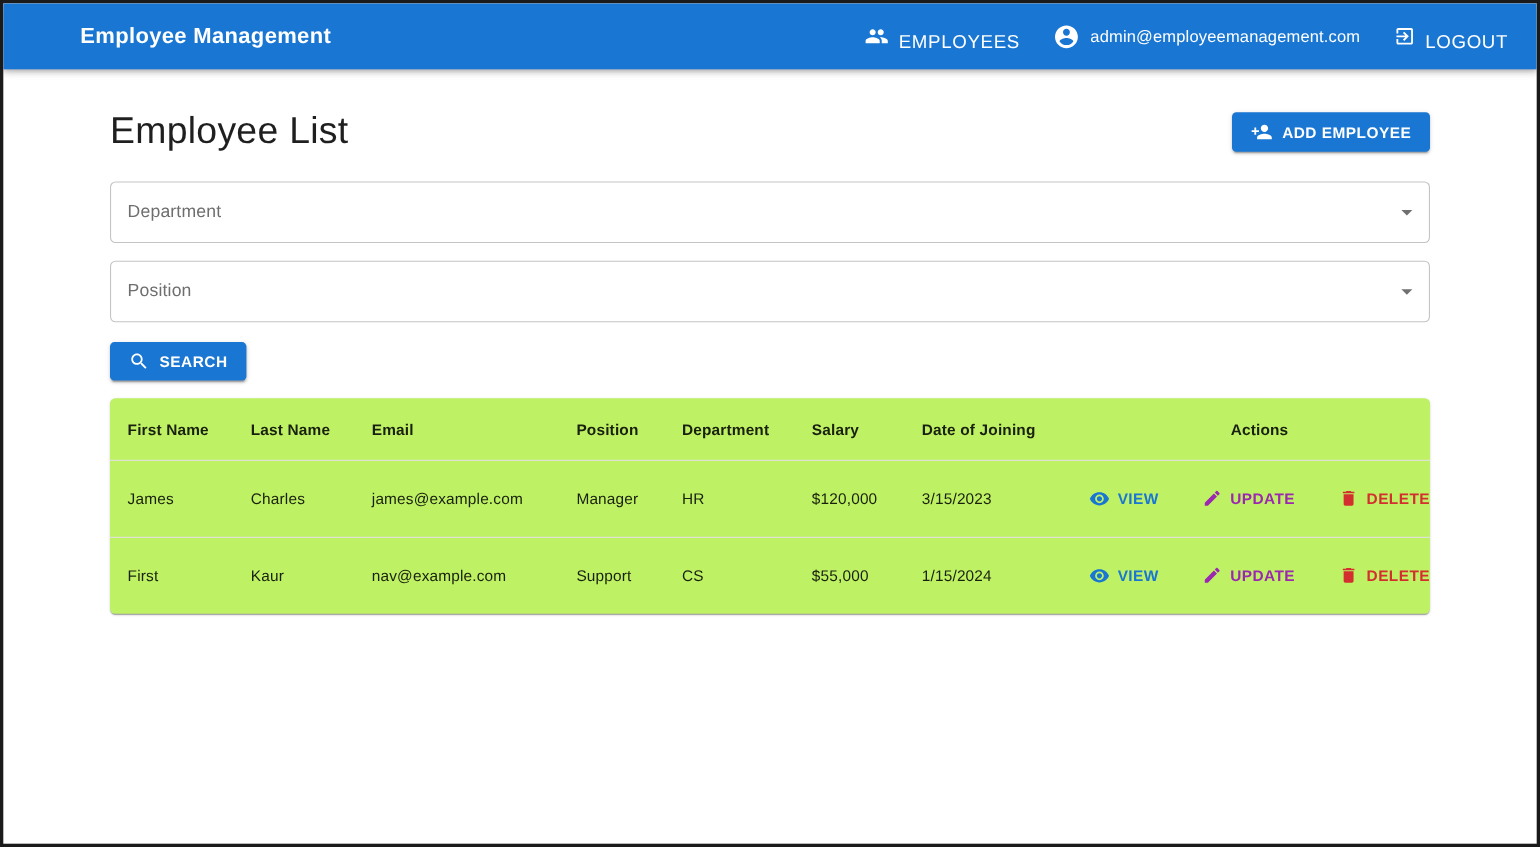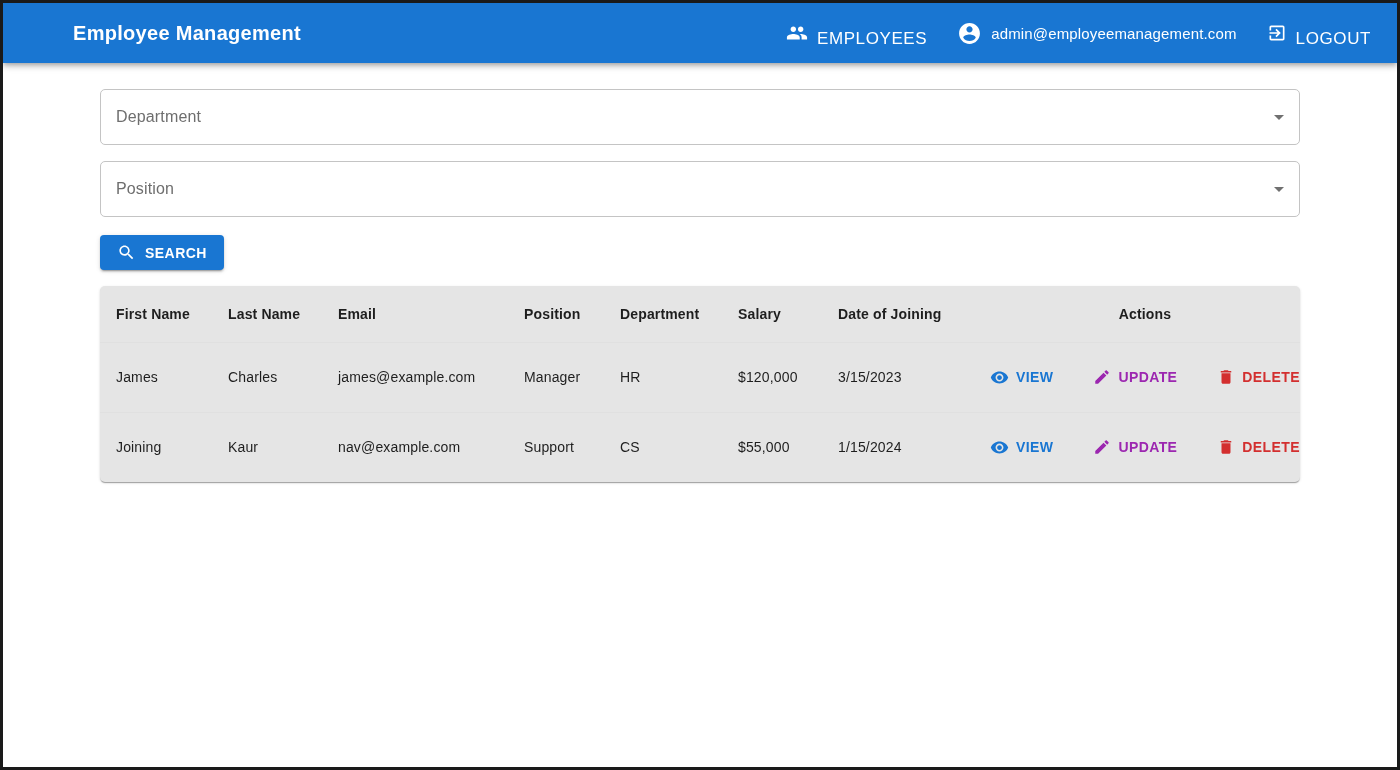--- a/index.html
+++ b/index.html
@@ -119,21 +119,21 @@
     right: 8px;
     top: 50%;
     transform: translateY(-50%);
     color: #707070;
   }
   .search-row { margin-top: 18px; }
 
   
   .table-card {
     margin-top: 16px;
-    background: #e5e5e5;
+    background: #bef264;
     border-radius: 5px;
     box-shadow: 0 2px 1px -1px rgba(0,0,0,.2), 0 1px 1px 0 rgba(0,0,0,.14), 0 1px 3px 0 rgba(0,0,0,.12);
     overflow: hidden;
   }
   table {
     width: 100%;
     border-collapse: collapse;
     table-layout: fixed;
   }
   col.c-first { width: 112px; }
@@ -217,20 +217,31 @@
             <path d="M10.09 15.59L11.5 17l5-5-5-5-1.41 1.41L12.67 11H3v2h9.67l-2.58 2.59zM19 3H5c-1.11 0-2 .9-2 2v4h2V5h14v14H5v-4H3v4c0 1.1.89 2 2 2h14c1.1 0 2-.9 2-2V5c0-1.1-.9-2-2-2z"></path>
           </svg>
       </span>
       <span class="nav-label">LOGOUT</span>
     </button>
   </div>
 </header>
 
 <main class="container">
 
+  <div class="page-header">
+    <h1 class="page-title">Employee List</h1>
+    <button class="btn-primary">
+      <span class="icon">
+        <svg width="20" height="20" viewBox="0 0 24 24" fill="currentColor">
+            <path d="M15 12c2.21 0 4-1.79 4-4s-1.79-4-4-4-4 1.79-4 4 1.79 4 4 4zm-9-2V7H4v3H1v2h3v3h2v-3h3v-2H6zm9 4c-2.67 0-8 1.34-8 4v2h16v-2c0-2.66-5.33-4-8-4z"></path>
+          </svg>
+      </span>
+      <span>ADD EMPLOYEE</span>
+    </button>
+  </div>
 
   <div class="select-field">
     <span class="select-placeholder">Department</span>
     <span class="select-arrow icon">
       <svg width="24" height="24" viewBox="0 0 24 24" fill="currentColor">
           <path d="M7 10l5 5 5-5z"></path>
         </svg>
     </span>
   </div>
 
@@ -310,21 +321,21 @@
                   <svg width="18" height="18" viewBox="0 0 24 24" fill="currentColor">
                       <path d="M6 19c0 1.1.9 2 2 2h8c1.1 0 2-.9 2-2V7H6v12zM19 4h-3.5l-1-1h-5l-1 1H5v2h14V4z"></path>
                     </svg>
                 </span>
                 <span>DELETE</span>
               </button>
             </div>
           </td>
         </tr>
         <tr>
-          <td>Joining</td>
+          <td>First</td>
           <td>Kaur</td>
           <td>nav@example.com</td>
           <td>Support</td>
           <td>CS</td>
           <td>$55,000</td>
           <td>1/15/2024</td>
           <td>
             <div class="actions-cell">
               <button class="action-link action-view">
                 <span class="icon">

